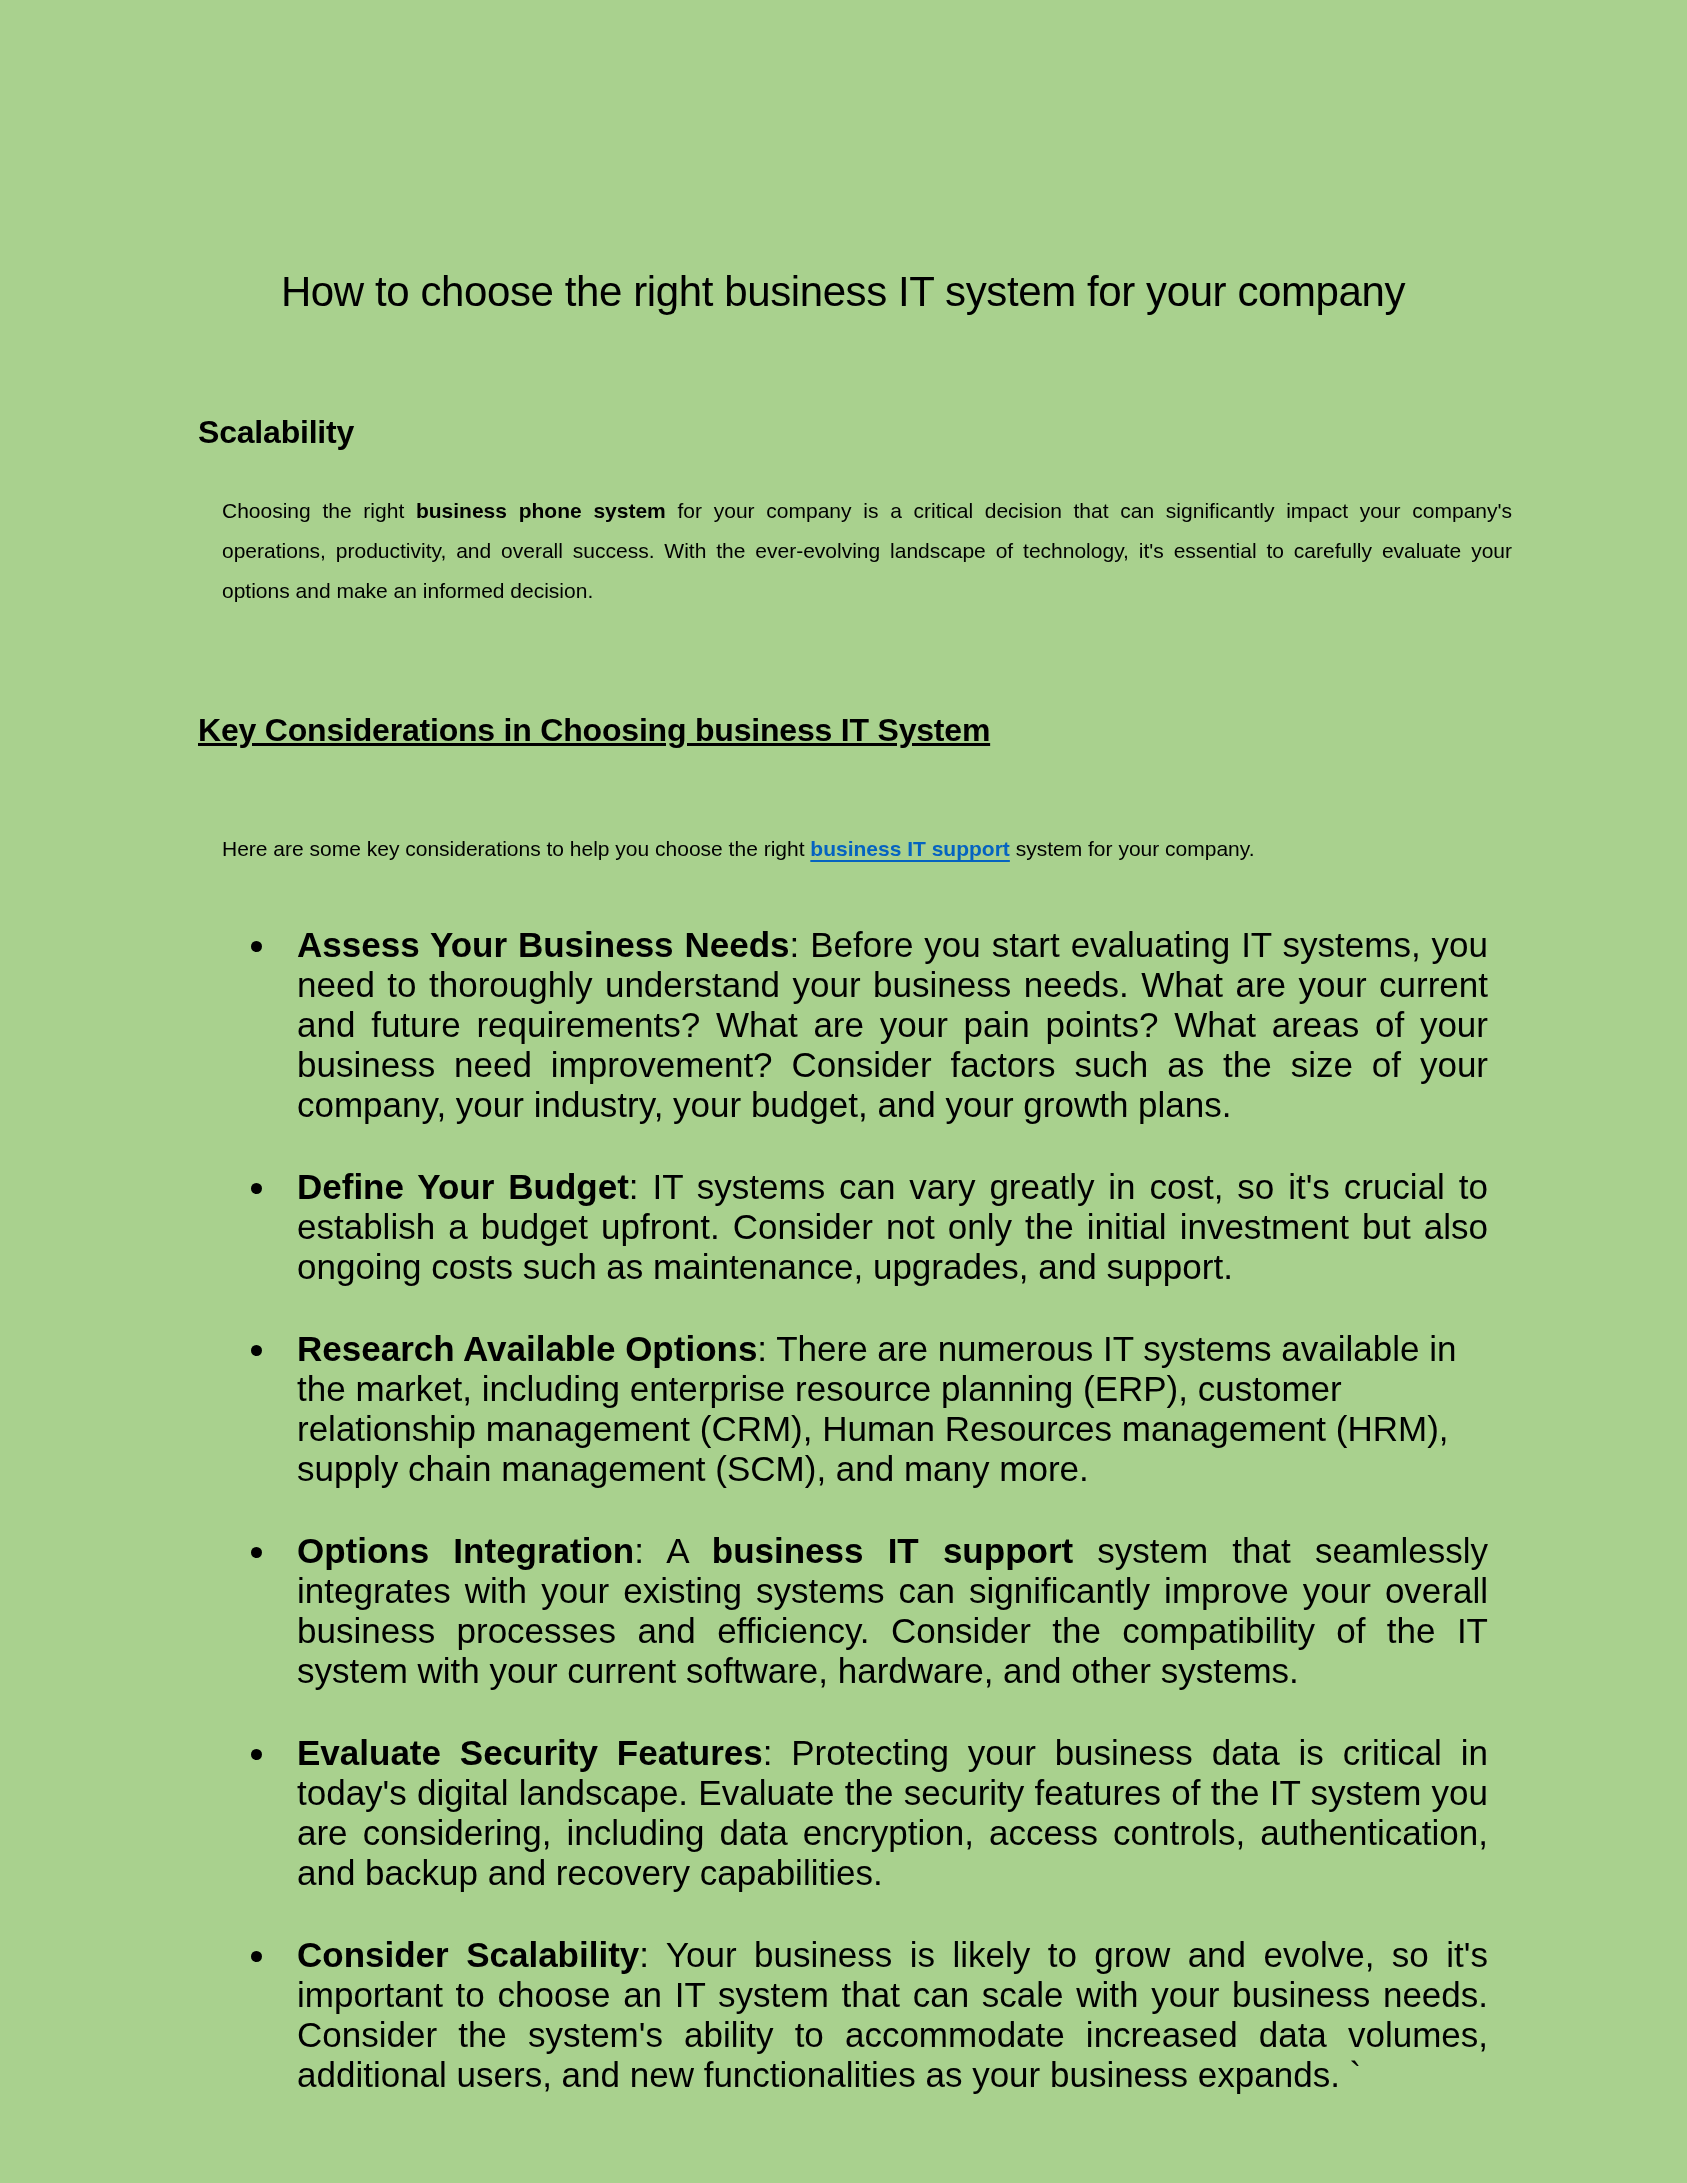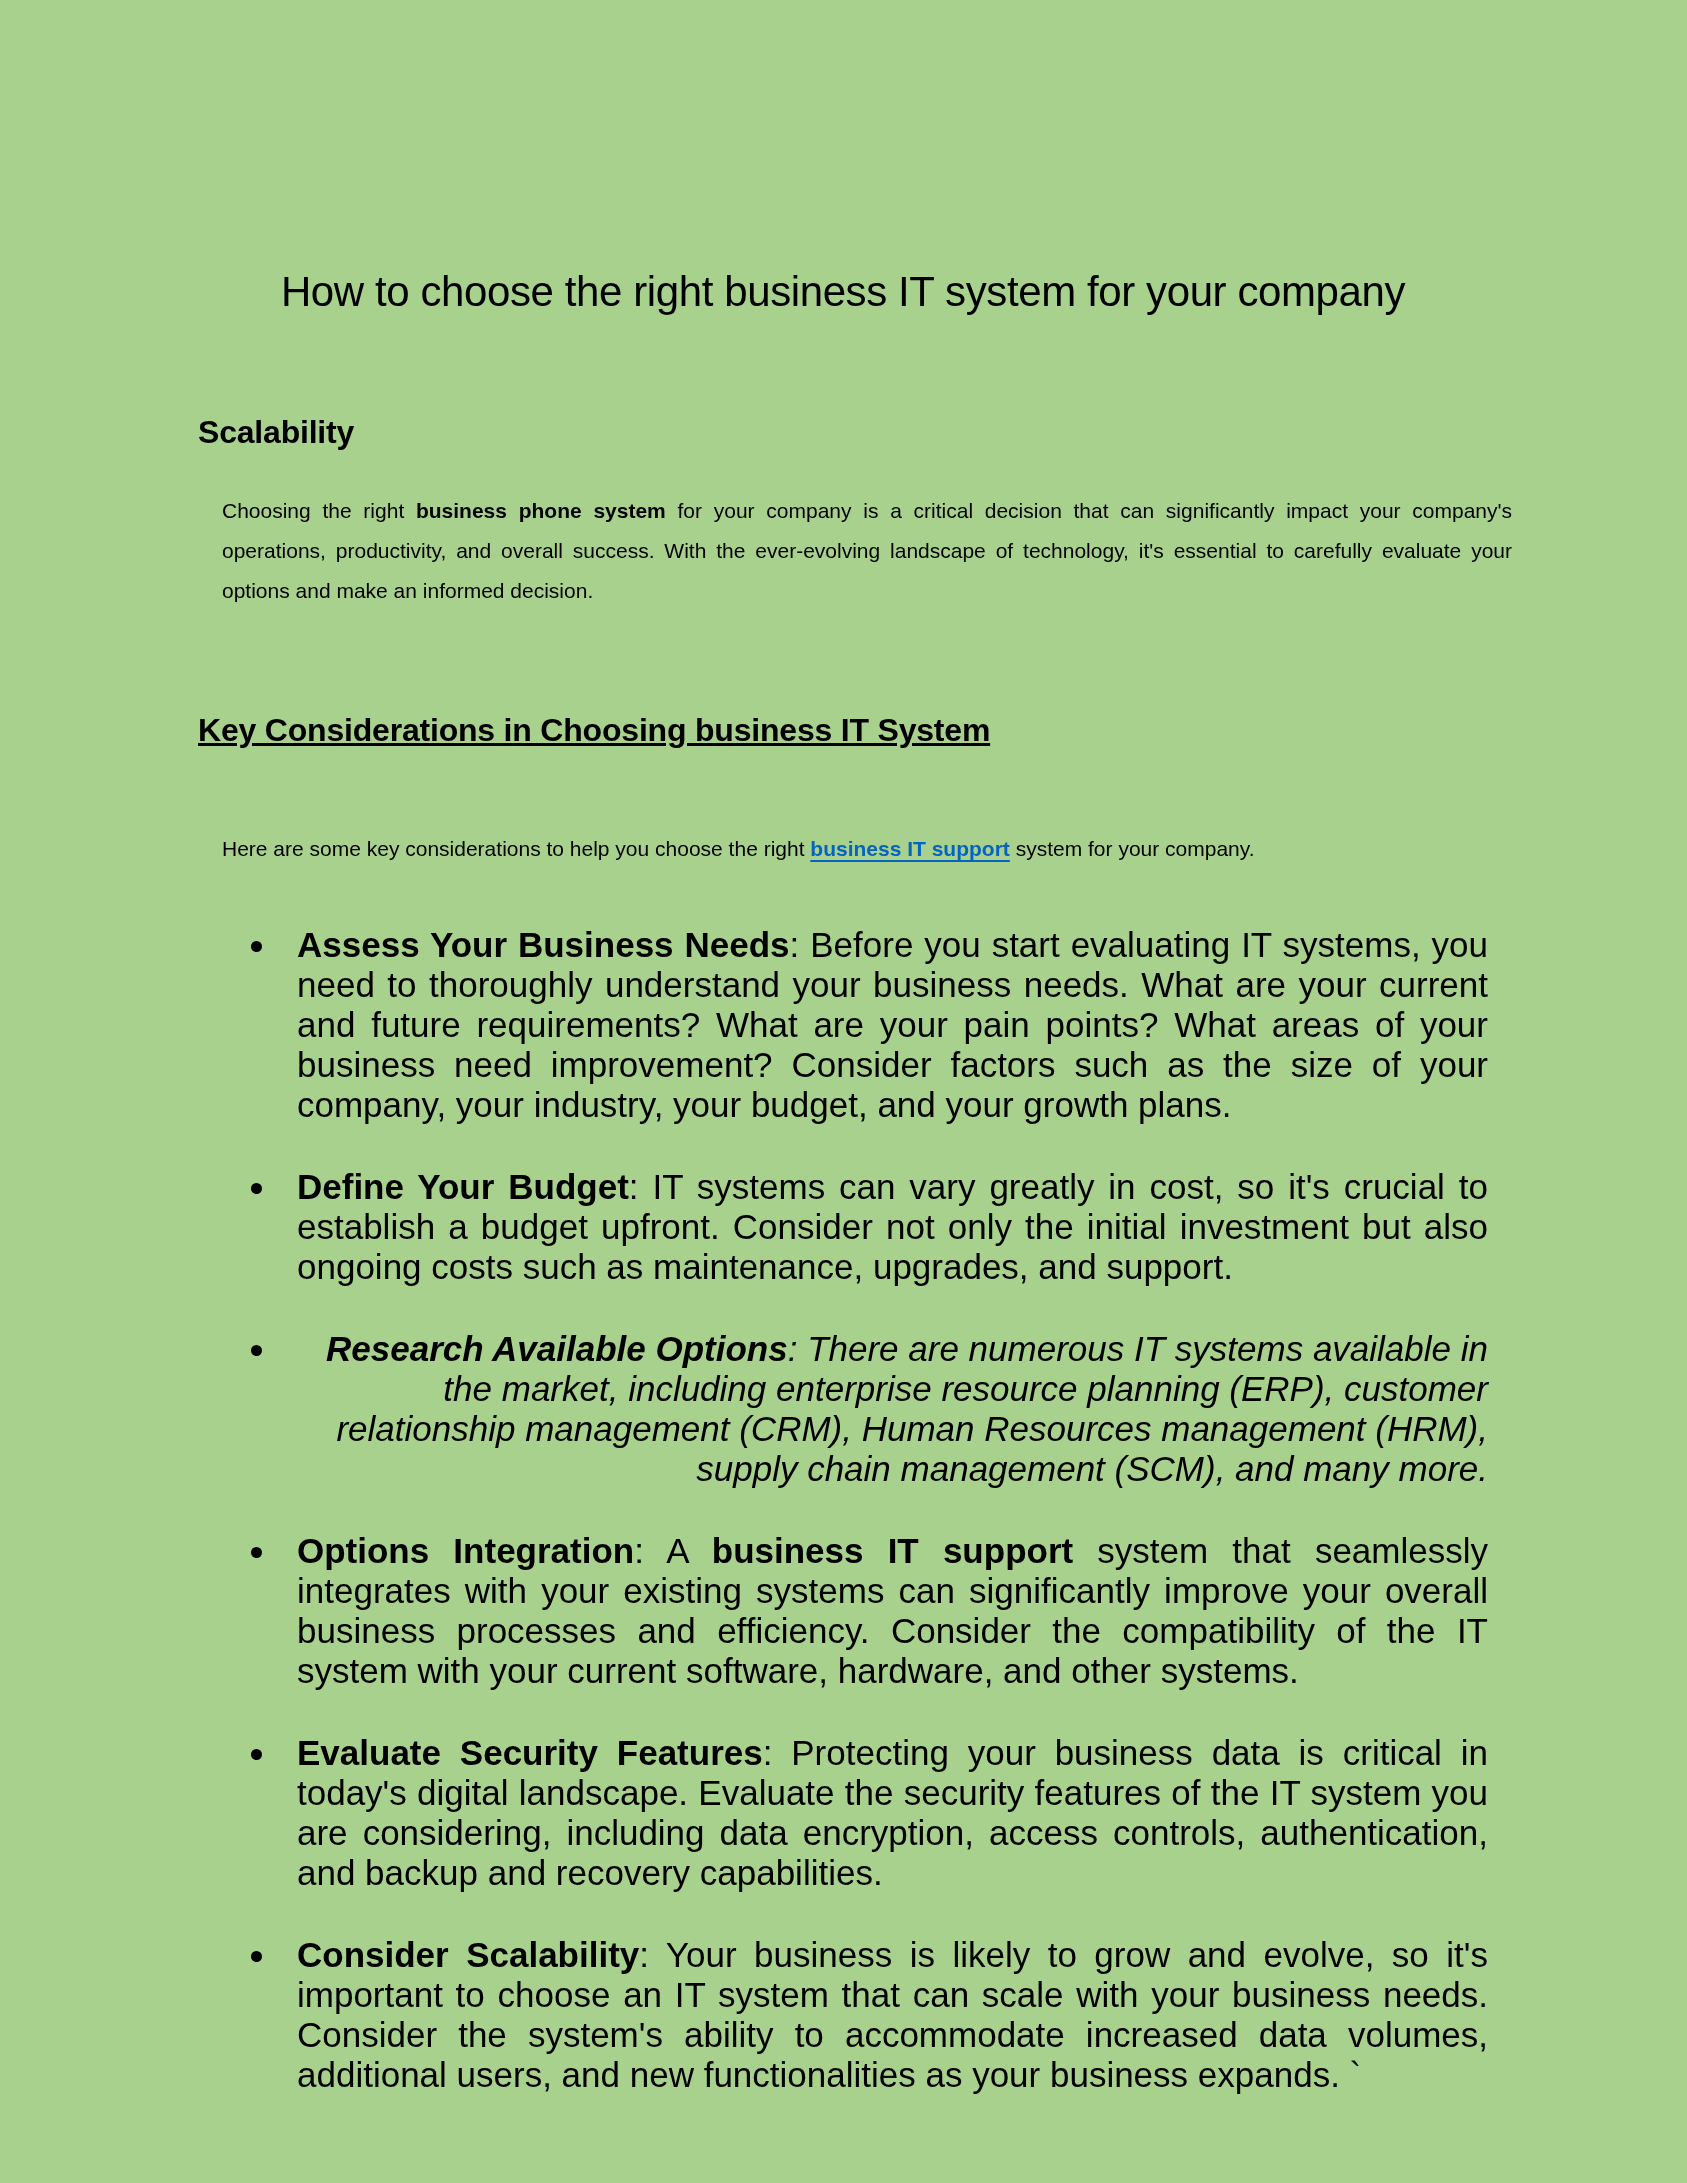--- a/index.html
+++ b/index.html
@@ -108,21 +108,21 @@
 
   <ul class="list">
     <li class="list-item">
       <span class="bullet"></span>
       <b>Assess Your Business Needs</b><span>: </span><span>Before you start evaluating IT systems, you need to thoroughly understand your business needs. What are your current and future requirements? What are your pain points? What areas of your business need improvement? Consider factors such as the size of your company, your industry, your budget, and your growth plans.</span>
     </li>
     <li class="list-item">
       <span class="bullet"></span>
       <b>Define Your Budget</b><span>: </span><span>IT systems can vary greatly in cost, so it's crucial to establish a budget upfront. Consider not only the initial investment but also ongoing costs such as maintenance, upgrades, and support.</span>
     </li>
-    <li class="list-item" style="text-align:right;font-style:italic;">
+    <li class="list-item" style="text-align:left;">
       <span class="bullet"></span>
       <b>Research Available Options</b><span>: </span><span>There are numerous IT systems available in the market, including enterprise resource planning (ERP), customer relationship management (CRM), Human Resources management (HRM), supply chain management (SCM), and many more.</span>
     </li>
     <li class="list-item">
       <span class="bullet"></span>
       <b>Options Integration</b><span>: A </span><b>business IT support</b><span> system that seamlessly integrates with your existing systems can significantly improve your overall business processes and efficiency. Consider the compatibility of the IT system with your current software, hardware, and other systems.</span>
     </li>
     <li class="list-item">
       <span class="bullet"></span>
       <b>Evaluate Security Features</b><span>: </span><span>Protecting your business data is critical in today's digital landscape. Evaluate the security features of the IT system you are considering, including data encryption, access controls, authentication, and backup and recovery capabilities.</span>

